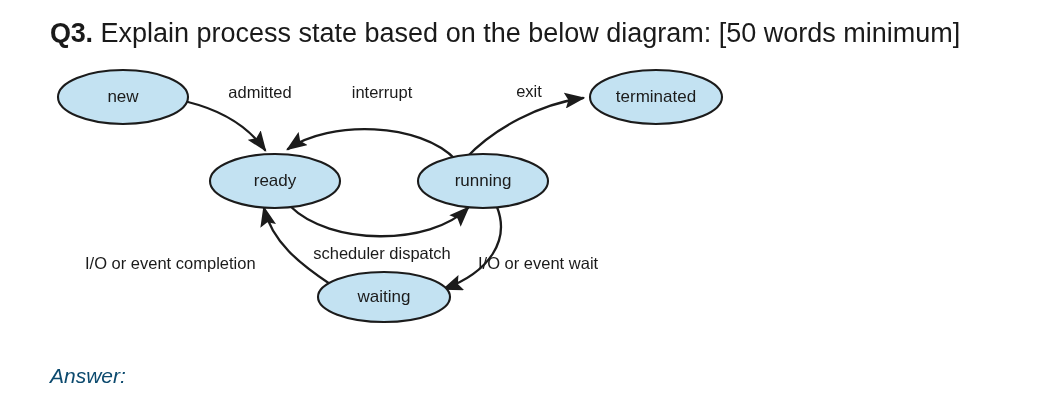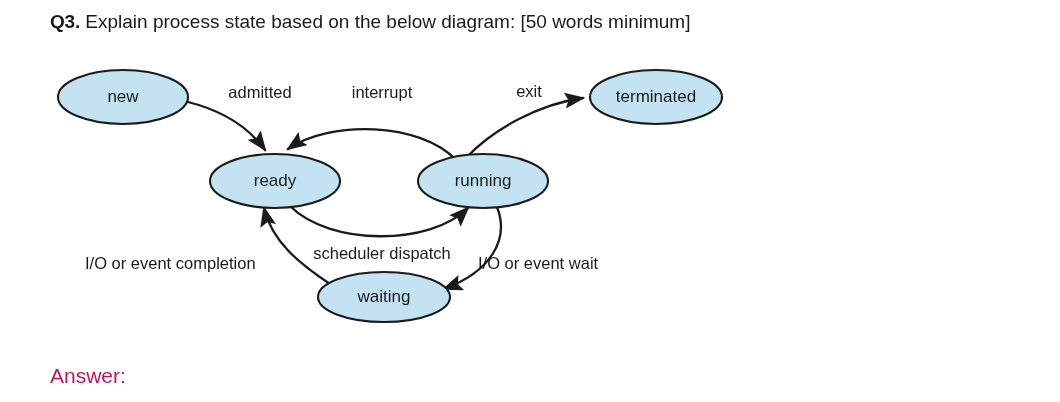--- a/index.html
+++ b/index.html
@@ -13,24 +13,24 @@
     position: relative;
     overflow: hidden;
     font-family: "Liberation Sans", sans-serif;
     color: #000000;
   }
 
   
   #question-heading {
     position: absolute;
     left: 50px;
-    top: 7px;
+    top: 18px;
     width: 960px;
     height: 30px;
-    font-size: 19px;
+    font-size: 27px;
     line-height: 30px;
     letter-spacing: 0.0px;
     color: #1a1a1a;
     white-space: nowrap;
   }
   #question-heading .qnum {
     font-weight: bold;
     letter-spacing: -0.2px;
   }
   #question-heading .qtext {
@@ -76,22 +76,23 @@
   .edge-label.mid { text-anchor: middle; }
   .edge-label.start { text-anchor: start; }
 
   
   #answer-label {
     position: absolute;
     left: 50px;
     top: 362px;
     font-size: 21px;
     line-height: 28px;
-    color: #be185d;
+    color: #0c4a6e;
     white-space: nowrap;
+    font-style: italic;
   }
 </style>
 </head>
 <body>
 
 <div id="question-heading">
   <span class="qnum">Q3.</span>
   <span class="qtext">Explain process state based on the below diagram: [50 words minimum]</span>
 </div>
 

